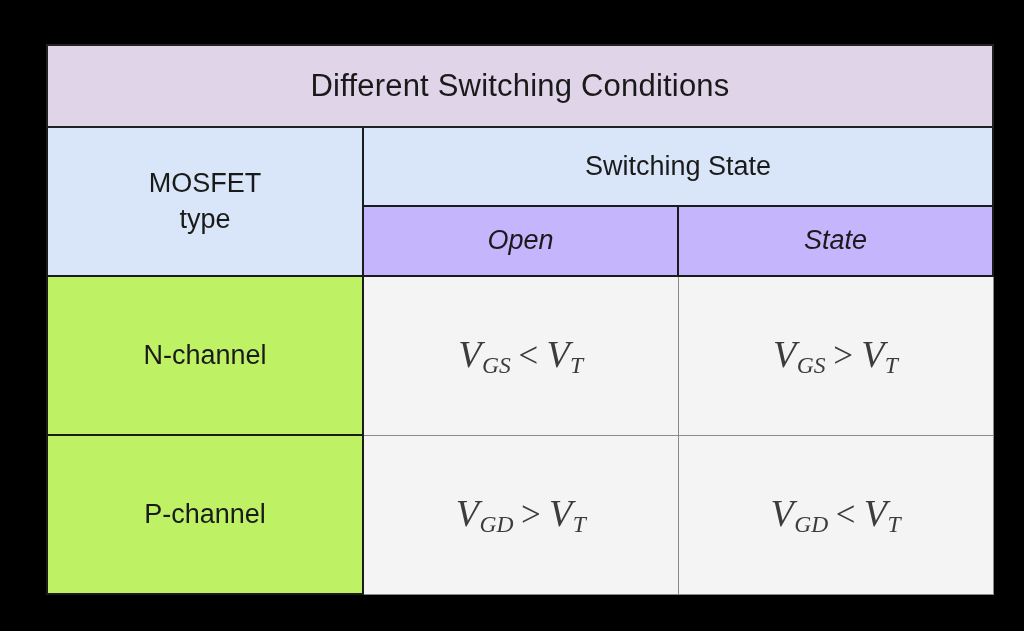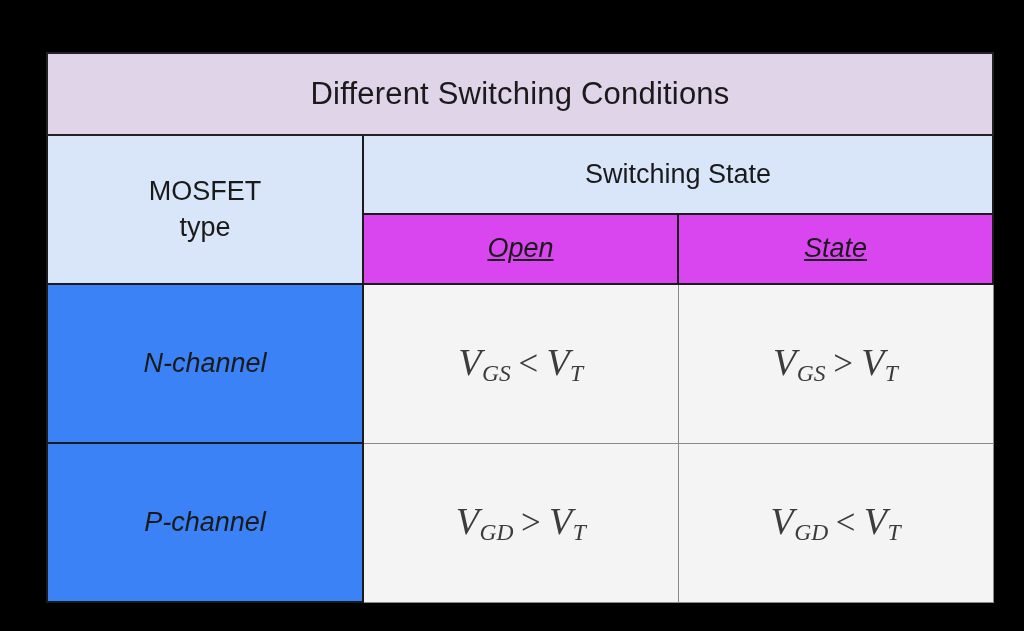--- a/index.html
+++ b/index.html
@@ -17,21 +17,21 @@
   #page {
     position: relative;
     width: 1024px;
     height: 631px;
     background: #000000;
   }
 
   .table-wrap {
     position: absolute;
     left: 38px;
-    top: 52px;
+    top: 44px;
     width: 946px;
     height: 551px;
     box-sizing: border-box;
     padding-left: 8px;
   }
 
   table.cond-table {
     width: 100%;
     height: 100%;
     border-collapse: collapse;
@@ -62,34 +62,32 @@
     background: #d9e5f8;
     font-size: 27px;
     color: #181818;
     border: 2px solid #1b1b1b !important;
   }
   .mosfet-cell {
     line-height: 1.35;
     margin-left: 41px;
   }
   .hdr-green {
-    background: #d946ef;
+    background: #c4b5fd;
     font-size: 27px;
     font-style: italic;
     color: #181818;
     height: 68px;
     border: 2px solid #1b1b1b !important;
-    text-decoration: underline;
   }
 
   
   .row-label {
-    background: #3b82f6;
+    background: #bef264;
     font-size: 27px;
-    font-style: italic;
     color: #181818;
     border: 2px solid #1b1b1b !important;
   }
   .formula-cell {
     background: #f4f4f4;
     height: 158px;
     border: 1.5px solid #8a8a8a !important;
   }
 
   

